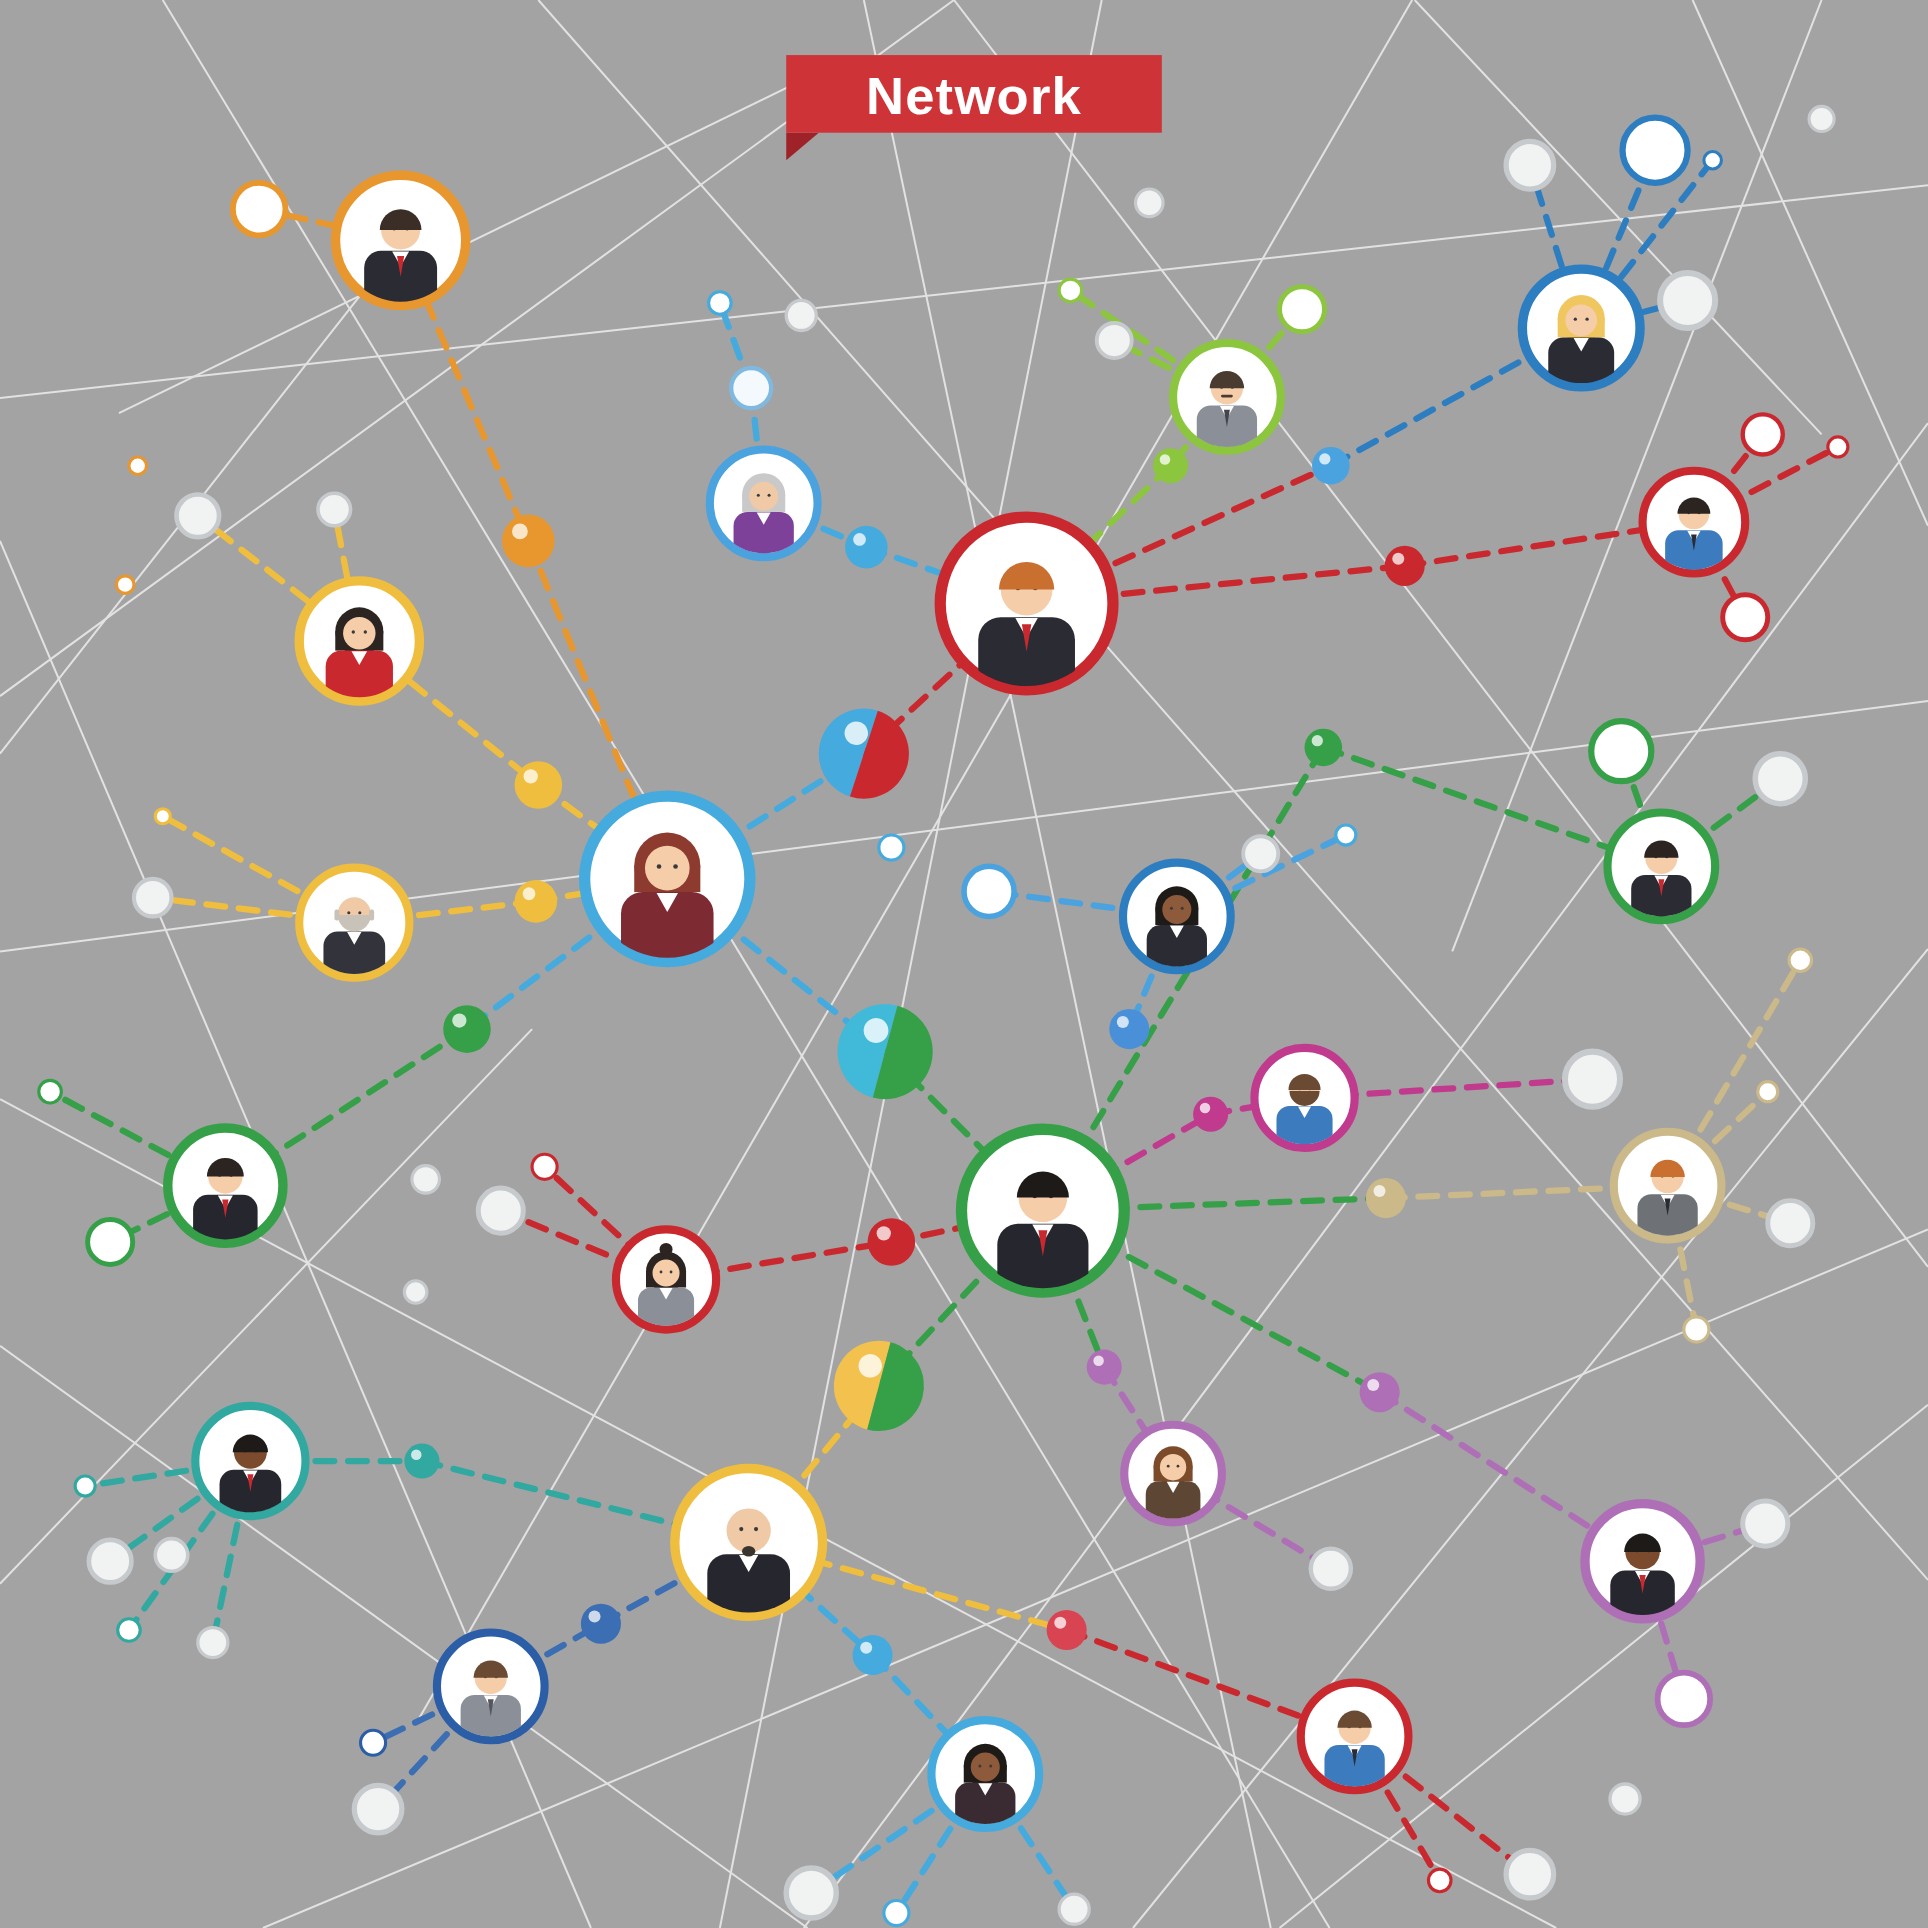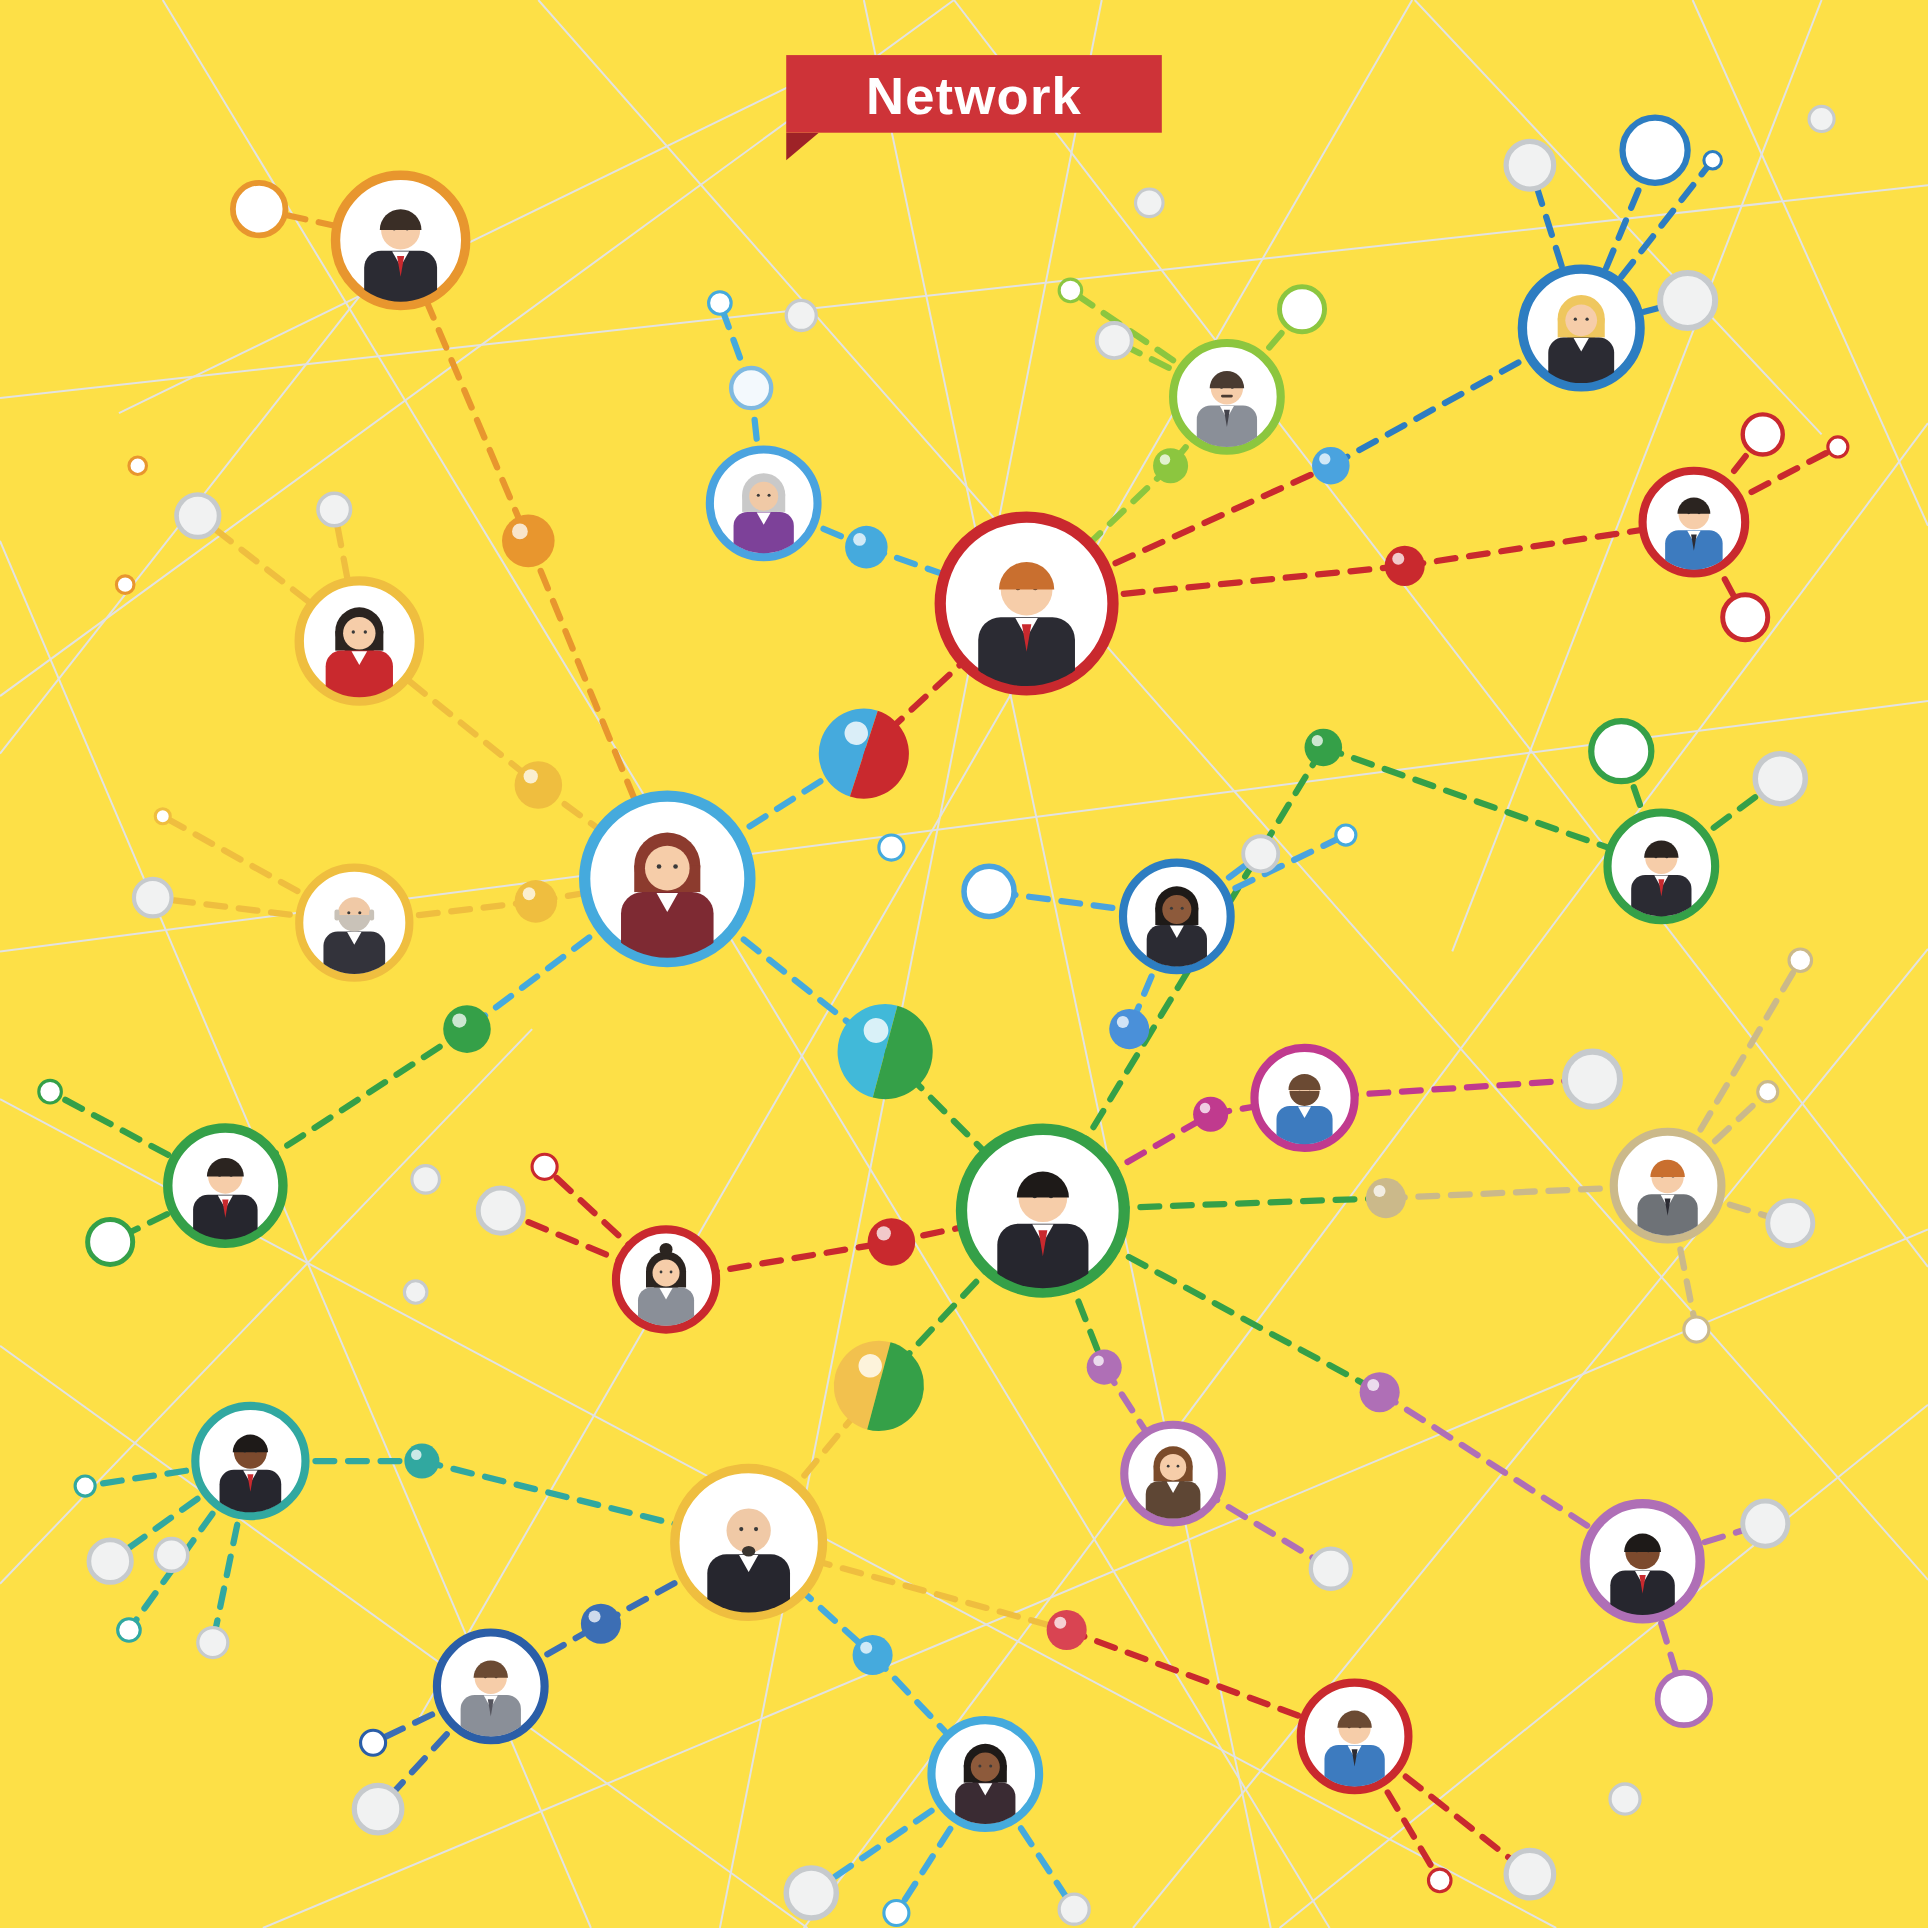--- a/index.html
+++ b/index.html
@@ -1,17 +1,17 @@
 <!DOCTYPE html>
 <html style="font-size:15px"><head>
 <meta charset="utf-8">
 <style>
   html,body{margin:0;padding:0;background:#fff;}
   body{width:1928px;height:1928px;overflow:hidden;font-family:"Liberation Sans",sans-serif;}
-  #stage{position:relative;width:1928px;height:1928px;background:#fde047;}
+  #stage{position:relative;width:1928px;height:1928px;background:#a3a3a3;}
   svg{display:block;}
   text.banner-text{font-family:"Liberation Sans",sans-serif;font-weight:600;letter-spacing:1px;}
 </style>
 <title>Network</title></head>
 <body>
 
 <div id="stage">
   <svg id="net" width="1928" height="1928" viewBox="0 0 1540 1540" xmlns="http://www.w3.org/2000/svg">
     <defs id="net-defs">
         <clipPath id="clip-a1">

